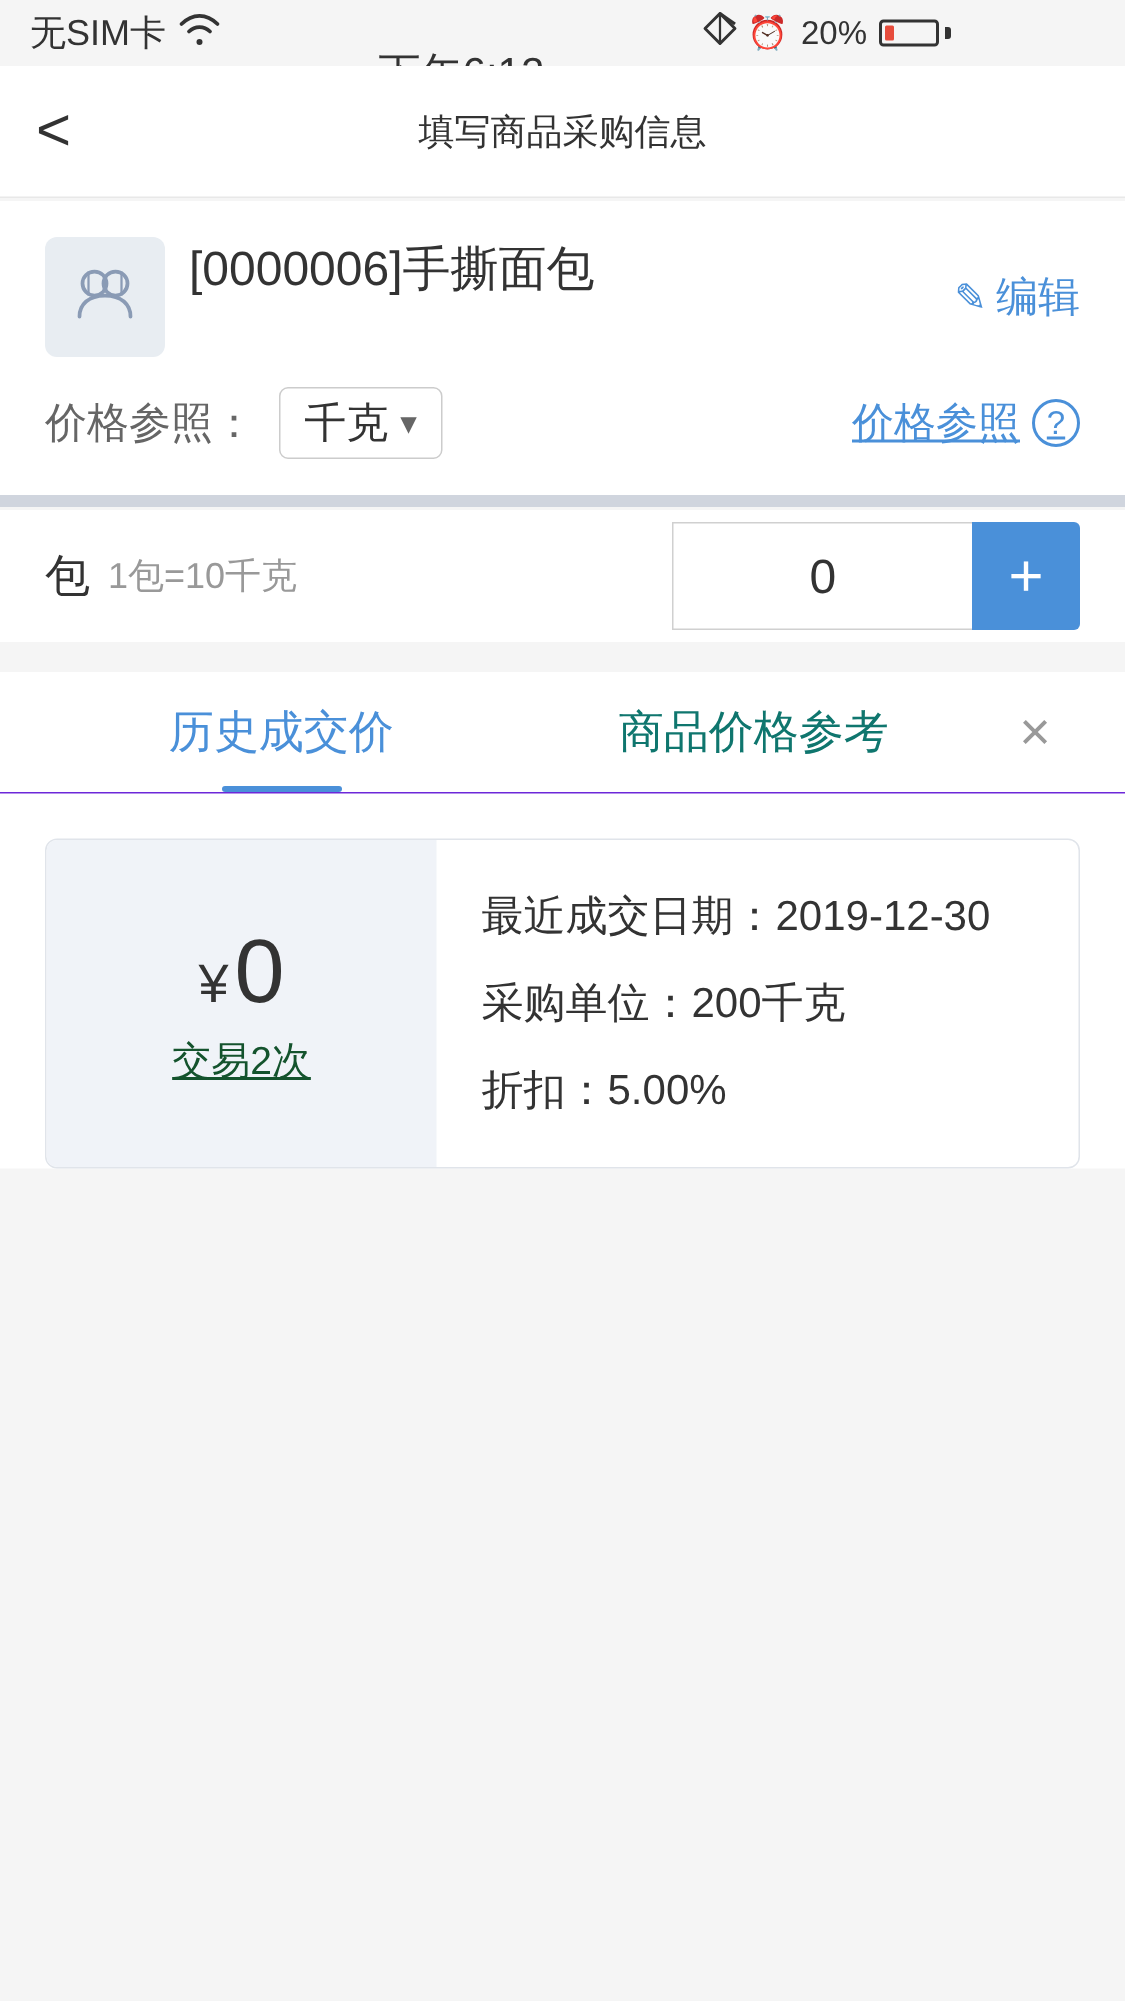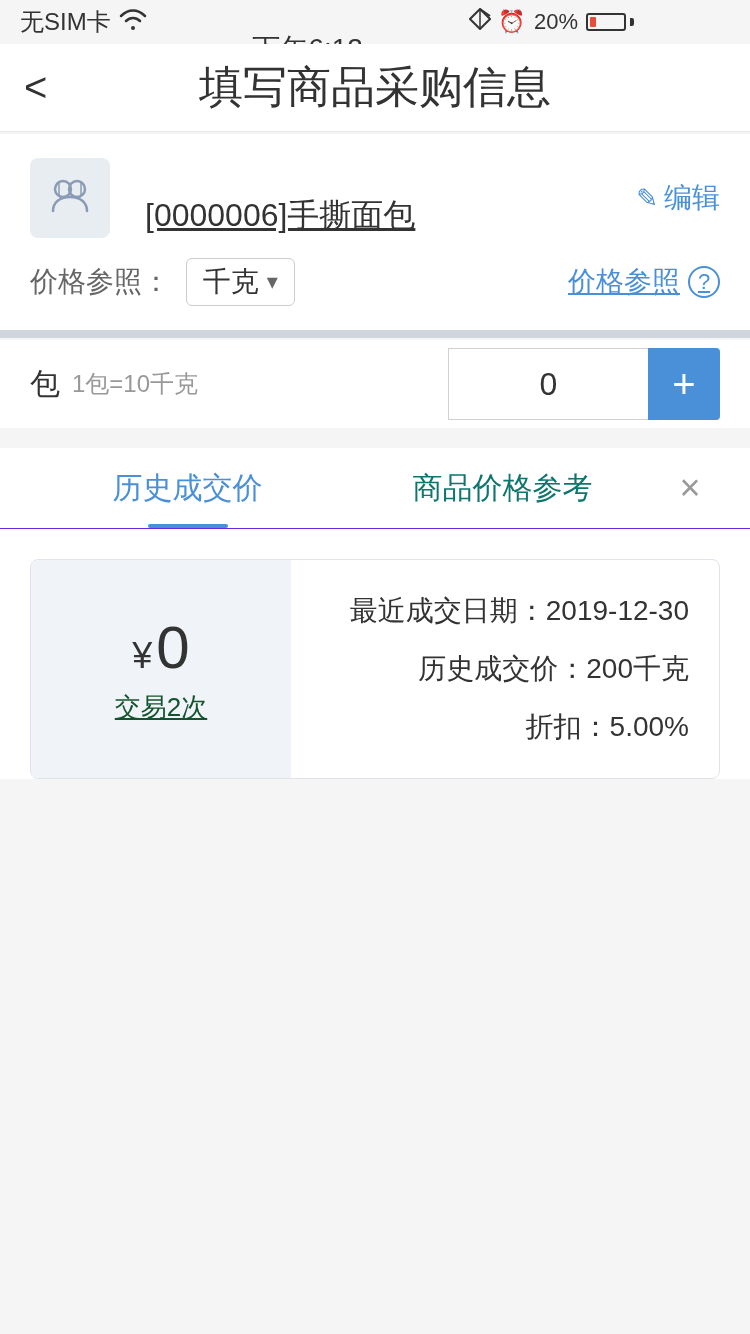--- a/index.html
+++ b/index.html
@@ -86,42 +86,41 @@
       border-bottom: 1px solid #e8e8e8;
     }
     .nav-back {
       position: absolute;
       left: 24px;
       font-size: 40px;
       color: #333;
       cursor: pointer;
     }
     .nav-title {
-      font-size: 44px;
+      font-size: 24px;
       font-weight: 500;
       color: #333;
     }
 
     
     .product-section {
       background: #fff;
       margin-top: 2px;
       padding: 24px 30px;
     }
     .product-header {
       display: flex;
       align-items: center;
       justify-content: space-between;
       margin-bottom: 20px;
     }
     .product-left {
       display: flex;
-      align-items: flex-end;
-      gap: 35px;
-      text-decoration: underline;
+      align-items: flex-start;
+      gap: 16px;
     }
     .product-logo {
       width: 80px;
       height: 80px;
       background: #e8edf2;
       border-radius: 8px;
       display: flex;
       align-items: center;
       justify-content: center;
       color: #8a9bb5;
@@ -327,21 +326,20 @@
       flex: 1;
       padding: 30px 30px;
       display: flex;
       flex-direction: column;
       gap: 16px;
     }
     .price-detail-row {
       font-size: 28px;
       color: #333;
       line-height: 1.5;
-      text-align: right;
     }
 
     
     .page-content {
       background: #f5f5f5;
       min-height: 700px;
     }
   </style>
 </head>
 <body>
@@ -447,21 +445,21 @@
       <div class="price-amount">
         <span class="price-currency">¥</span><span>0</span>
       </div>
       <div class="price-trades">交易2次</div>
     </div>
     <div class="price-card-right">
       <div class="price-detail-row">
         <span>最近成交日期：</span><span>2019-12-30</span>
       </div>
       <div class="price-detail-row">
-        <span>历史成交价：</span><span>200千克</span>
+        <span>采购单位：</span><span>200千克</span>
       </div>
       <div class="price-detail-row">
         <span>折扣：</span><span>5.00%</span>
       </div>
     </div>
   </div>
 </div>
 
 <div class="page-content"></div>
 

